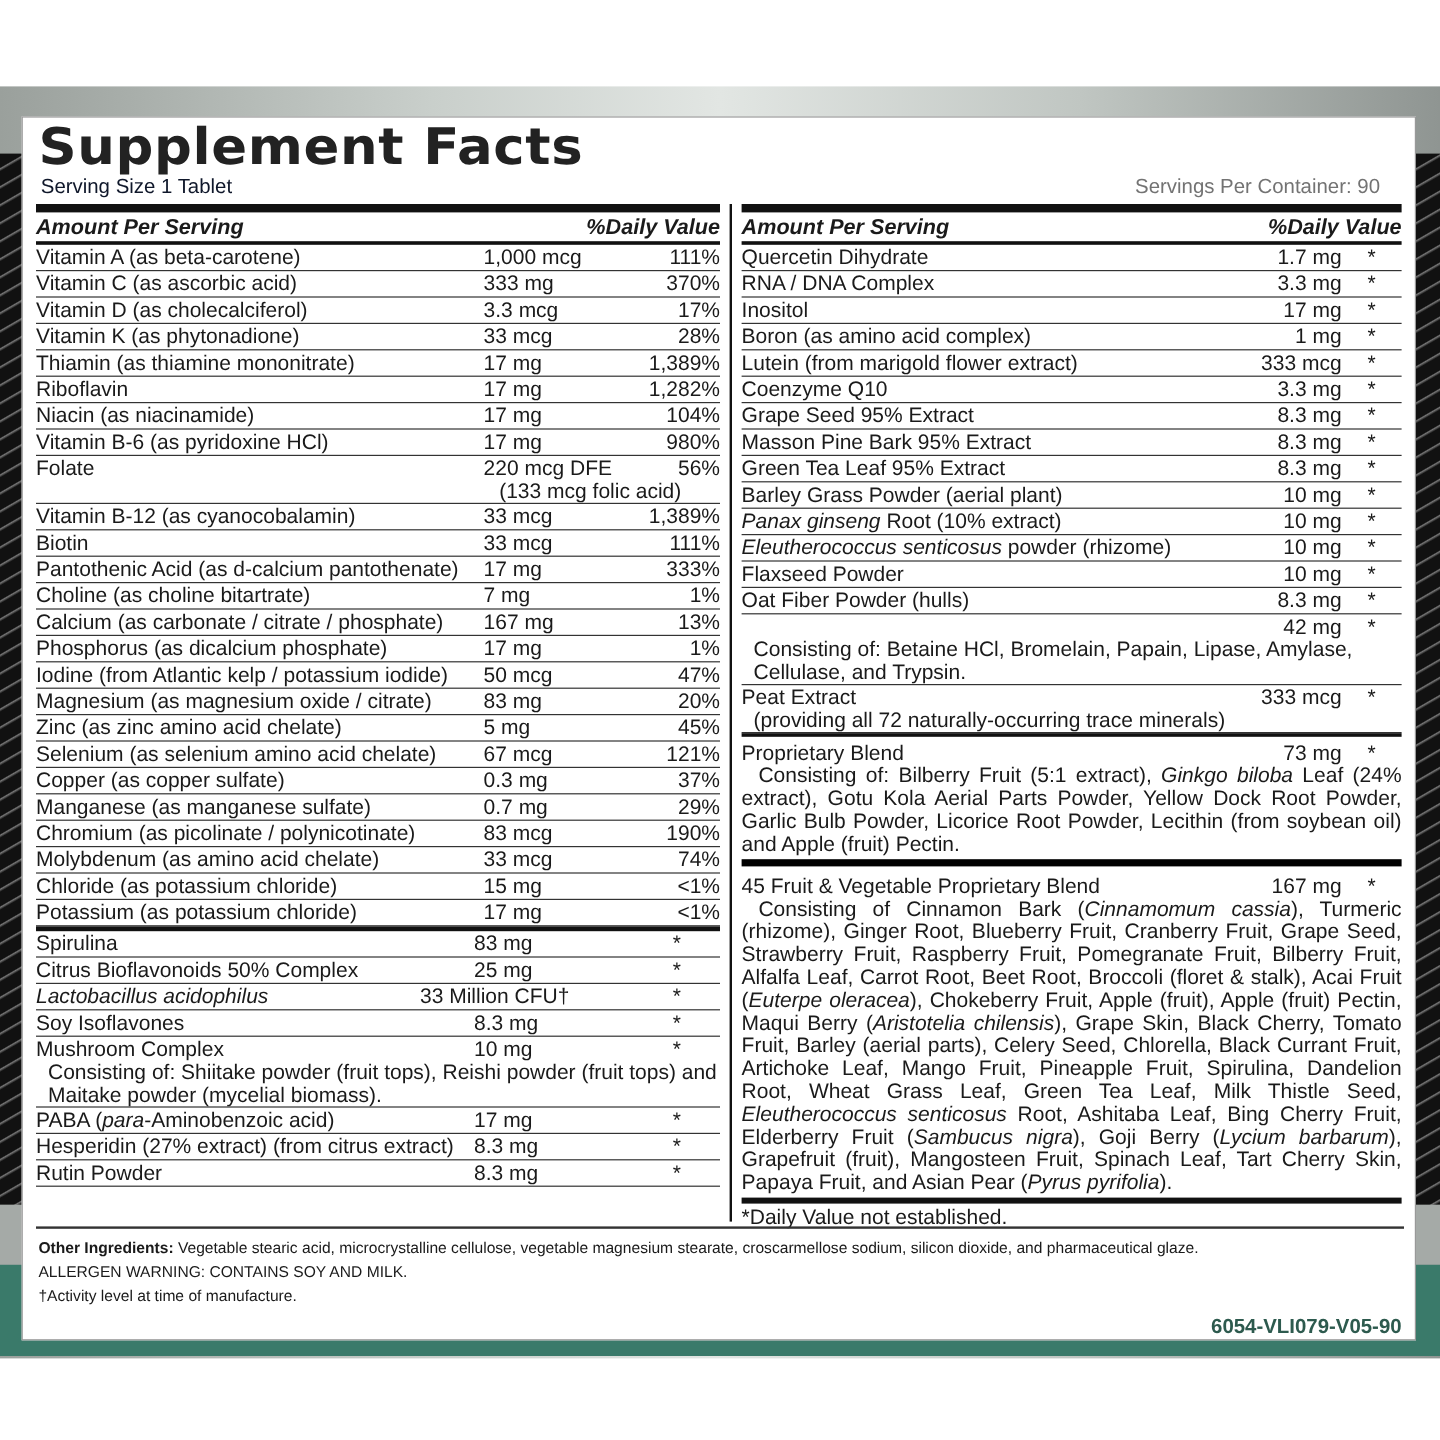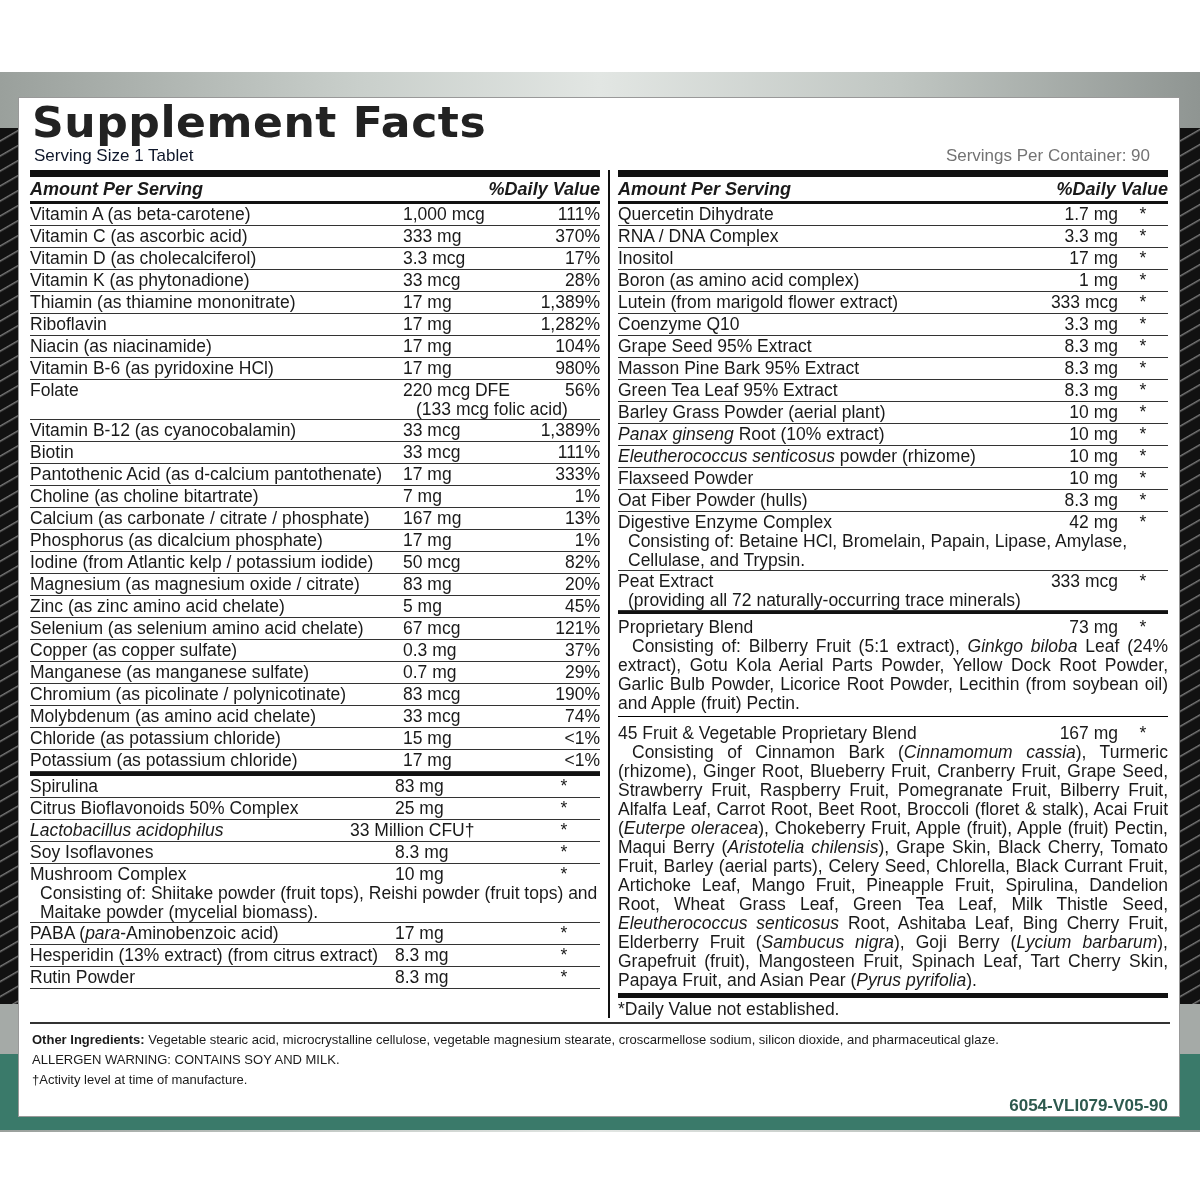--- a/index.html
+++ b/index.html
@@ -47,21 +47,21 @@
   .row { display:flex; font-size:17.5px; line-height:20px; border-bottom:1px solid #333; height:21px; white-space:nowrap; }
   .row .name { flex:1; overflow:hidden; }
   .row .amt { width:120px; text-align:left; }
   .row .dv { width:72px; text-align:right; }
   .col-left .row .amt { width:125px; }
   .col-right .row .amt { width:80px; text-align:right; }
   .col-right .row .dv { width:50px; text-align:center; }
   .row.tall { height:auto; flex-wrap:wrap;justify-content:flex-end; }
   .sub { width:100%; padding-left:10px; white-space:normal; font-size:17.5px; line-height:19px; box-sizing:border-box; }
   .sep-thick { height:4px; background:#111; }
-  .blend-text { font-size:17.5px; line-height:19px; text-align:justify; white-space:normal; padding-bottom:3px; border-bottom:1px solid #000000; }
+  .blend-text { font-size:17.5px; line-height:19px; text-align:justify; white-space:normal; padding-bottom:3px; border-bottom:6px solid #000000; }
   .blend-head { display:flex; font-size:17.5px; line-height:20px; }
   .blend-head .name { flex:1; }
   .blend-head .amt { width:80px; text-align:right; }
   .blend-head .dv { width:50px; text-align:center; }
   .footnote { font-size:17.5px; line-height:22px; }
   .hr-bottom { position:absolute; left:30px; top:1022px; width:1140px; height:2px; background:#333; }
   .other { position:absolute; left:32px; top:1030px; width:1140px; font-size:13px; line-height:20px; }
   .other b { font-weight:bold; }
   .lot { position:absolute; right:32px; top:1096px; font-size:17px; font-weight:bold; color:#2d5a4e; }
   i { font-style:italic; }
@@ -163,21 +163,21 @@
         <span class="dv">13%</span>
       </div>
       <div class="row">
         <span class="name"><span>Phosphorus (as dicalcium phosphate)</span></span>
         <span class="amt">17 mg</span>
         <span class="dv">1%</span>
       </div>
       <div class="row">
         <span class="name"><span>Iodine (from Atlantic kelp / potassium iodide)</span></span>
         <span class="amt">50 mcg</span>
-        <span class="dv">82%</span>
+        <span class="dv">47%</span>
       </div>
       <div class="row">
         <span class="name"><span>Magnesium (as magnesium oxide / citrate)</span></span>
         <span class="amt">83 mg</span>
         <span class="dv">20%</span>
       </div>
       <div class="row">
         <span class="name"><span>Zinc (as zinc amino acid chelate)</span></span>
         <span class="amt">5 mg</span>
         <span class="dv">45%</span>
@@ -245,21 +245,21 @@
         <span class="amt">10 mg</span>
         <span class="dv" style="text-align: center; width: 72px; padding-left: 8px;">*</span>
         <div class="sub">Consisting of: Shiitake powder (fruit tops), Reishi powder (fruit tops) and Maitake powder (mycelial biomass).</div>
       </div>
       <div class="row">
         <span class="name"><span>PABA (</span><i>para</i><span>-Aminobenzoic acid)</span></span>
         <span class="amt">17 mg</span>
         <span class="dv" style="text-align: center; width: 72px; padding-left: 8px;">*</span>
       </div>
       <div class="row">
-        <span class="name"><span>Hesperidin (13% extract) (from citrus extract)</span></span>
+        <span class="name"><span>Hesperidin (27% extract) (from citrus extract)</span></span>
         <span class="amt">8.3 mg</span>
         <span class="dv" style="text-align: center; width: 72px; padding-left: 8px;">*</span>
       </div>
       <div class="row">
         <span class="name"><span>Rutin Powder</span></span>
         <span class="amt">8.3 mg</span>
         <span class="dv" style="text-align: center; width: 72px; padding-left: 8px;">*</span>
       </div>
     </div>
 </div>
@@ -335,21 +335,20 @@
         <span class="name"><span>Flaxseed Powder</span></span>
         <span class="amt">10 mg</span>
         <span class="dv">*</span>
       </div>
       <div class="row">
         <span class="name"><span>Oat Fiber Powder (hulls)</span></span>
         <span class="amt">8.3 mg</span>
         <span class="dv">*</span>
       </div>
       <div class="row tall">
-        <span class="name"><span>Digestive Enzyme Complex</span></span>
         <span class="amt">42 mg</span>
         <span class="dv">*</span>
         <div class="sub">Consisting of: Betaine HCl, Bromelain, Papain, Lipase, Amylase, Cellulase, and Trypsin.</div>
       </div>
       <div class="row tall">
         <span class="name"><span>Peat Extract</span></span>
         <span class="amt">333 mcg</span>
         <span class="dv">*</span>
         <div class="sub">(providing all 72 naturally-occurring trace minerals)</div>
       </div>

